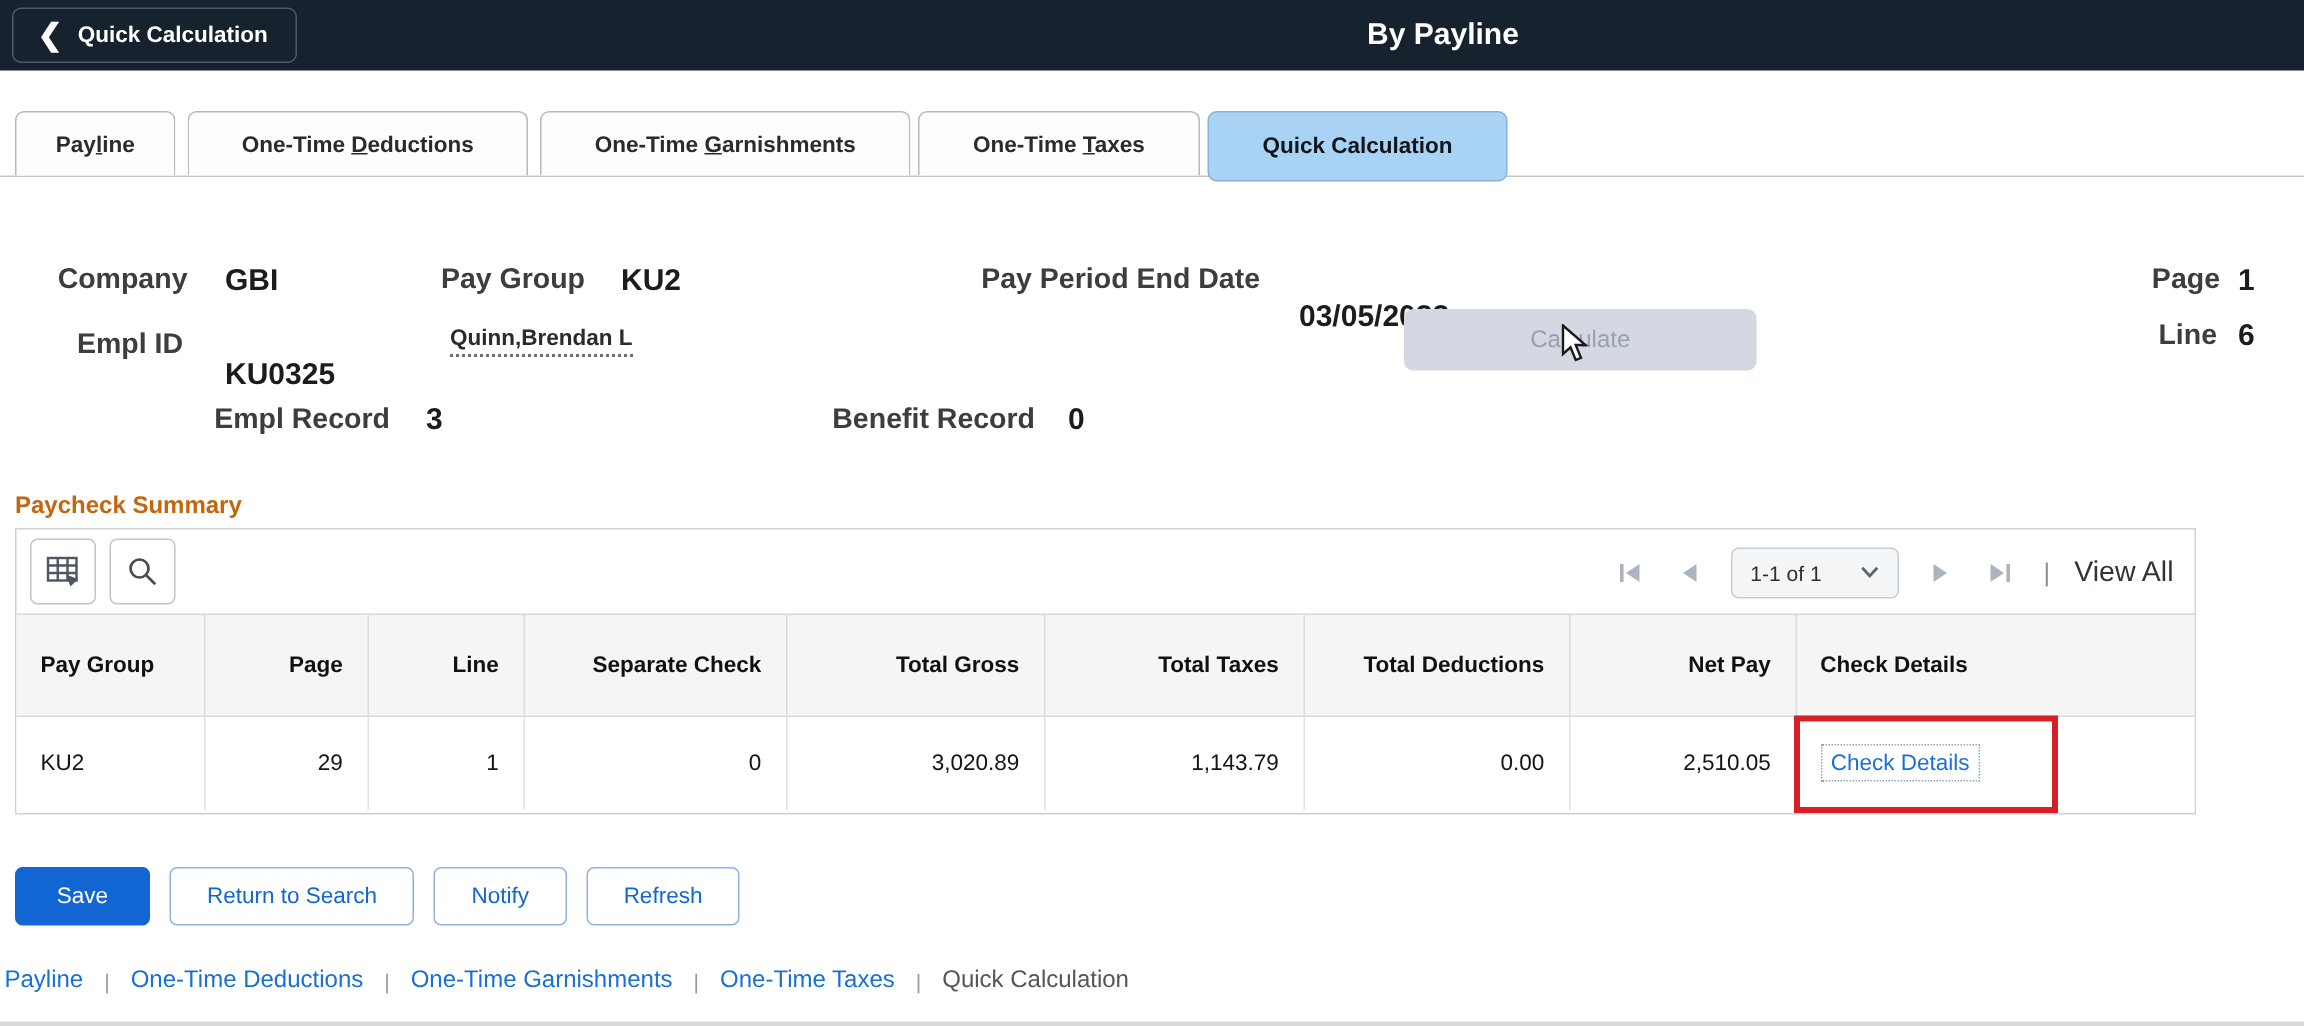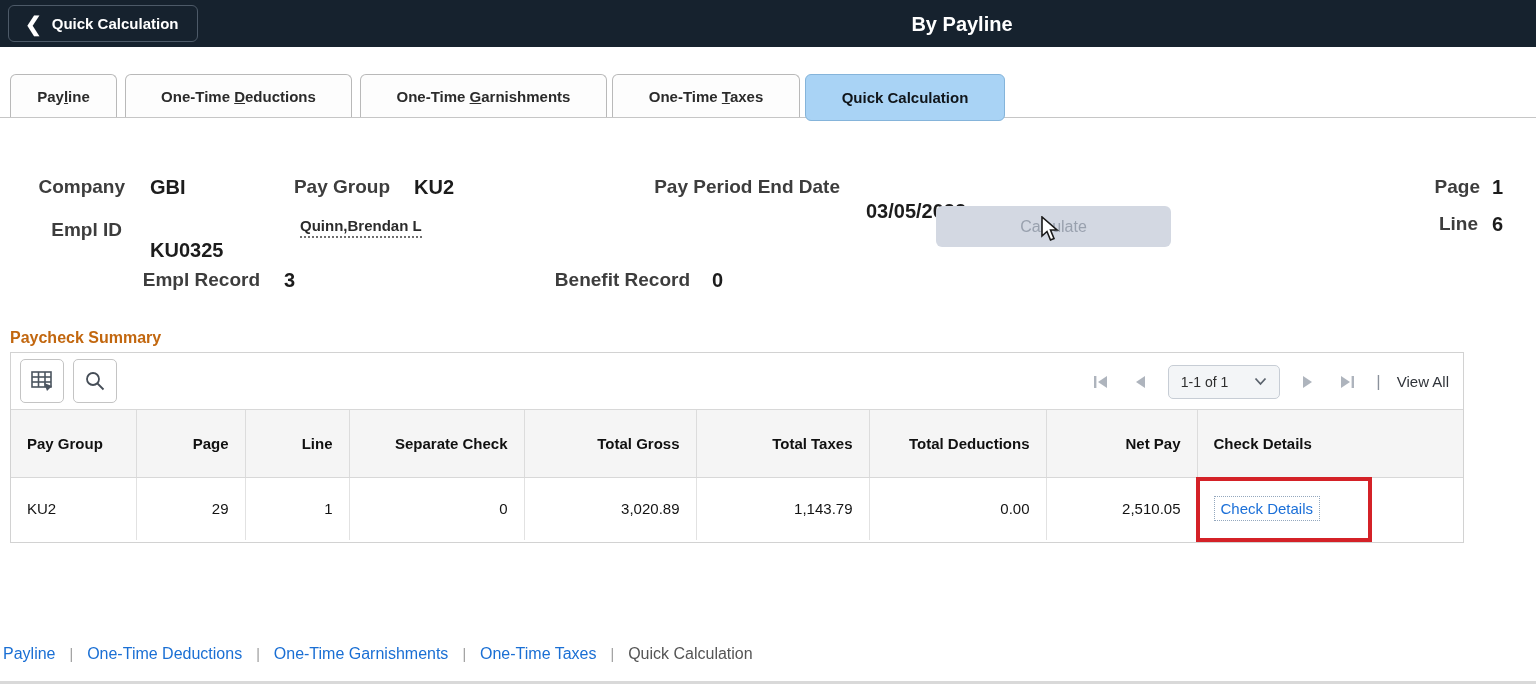--- a/index.html
+++ b/index.html
@@ -47,21 +47,21 @@
     border:1px solid #d2d2d2; background:#ffffff; }
   .grid-toolbar { position:relative; height:57px; border-bottom:1px solid #d8d8d8;
     display:flex; align-items:center; }
   .icon-btn { width:44px; height:44px; margin-left:9px; border:1px solid #c4c4c4; border-radius:5px;
     background:#ffffff; display:flex; align-items:center; justify-content:center; cursor:pointer; }
   .pager { position:absolute; right:14px; top:0; height:57px; display:flex; align-items:center; gap:14px; }
   .pg-arrow { width:26px; height:26px; display:flex; align-items:center; justify-content:center; cursor:default; }
   .pg-range { height:34px; padding:0 12px; background:#f3f5f7; border:1px solid #c7cdd5;
     border-radius:5px; display:flex; align-items:center; gap:26px; font-size:14px; color:#2e2e2e; cursor:pointer; }
   .pg-divider { color:#8a919b; font-size:17px; padding:0 2px; }
-  .view-all { font-size:15px; color:#30343a; cursor:pointer; }
+  .view-all { font-size:19px; color:#30343a; cursor:pointer; }
 
   table.grid { width:100%; border-collapse:collapse; table-layout:fixed; }
   .grid th { height:67px; background:#f5f5f5; border-right:1px solid #dcdcdc; border-bottom:1px solid #d8d8d8;
     font-size:15px; font-weight:bold; color:#111; padding:0 16px; }
   .grid td { height:63px; background:#ffffff; border-right:1px solid #e2e2e2;
     font-size:15px; color:#141414; padding:0 16px; }
   .grid th:last-child, .grid td:last-child { border-right:none; }
   .al { text-align:left; } .ar { text-align:right; }
   .check-link { color:#1a6fd8; font-size:15px; border:1px dotted #93a7bd; padding:3px 6px; cursor:pointer; }
 
@@ -229,20 +229,26 @@
           <td class="ar">0.00</td>
           <td class="ar">2,510.05</td>
           <td class="al"><span class="check-link">Check Details</span></td>
         </tr>
       </tbody>
     </table>
   </div>
 
   <div class="red-box"></div>
 
+  <div class="btn-row">
+    <button class="btn btn-primary">Save</button>
+    <button class="btn btn-sec">Return to Search</button>
+    <button class="btn btn-sec">Notify</button>
+    <button class="btn btn-sec">Refresh</button>
+  </div>
 
   <div class="links-row">
     <span class="foot-link">Payline</span>
     <span class="foot-sep">|</span>
     <span class="foot-link">One-Time Deductions</span>
     <span class="foot-sep">|</span>
     <span class="foot-link">One-Time Garnishments</span>
     <span class="foot-sep">|</span>
     <span class="foot-link">One-Time Taxes</span>
     <span class="foot-sep">|</span>

